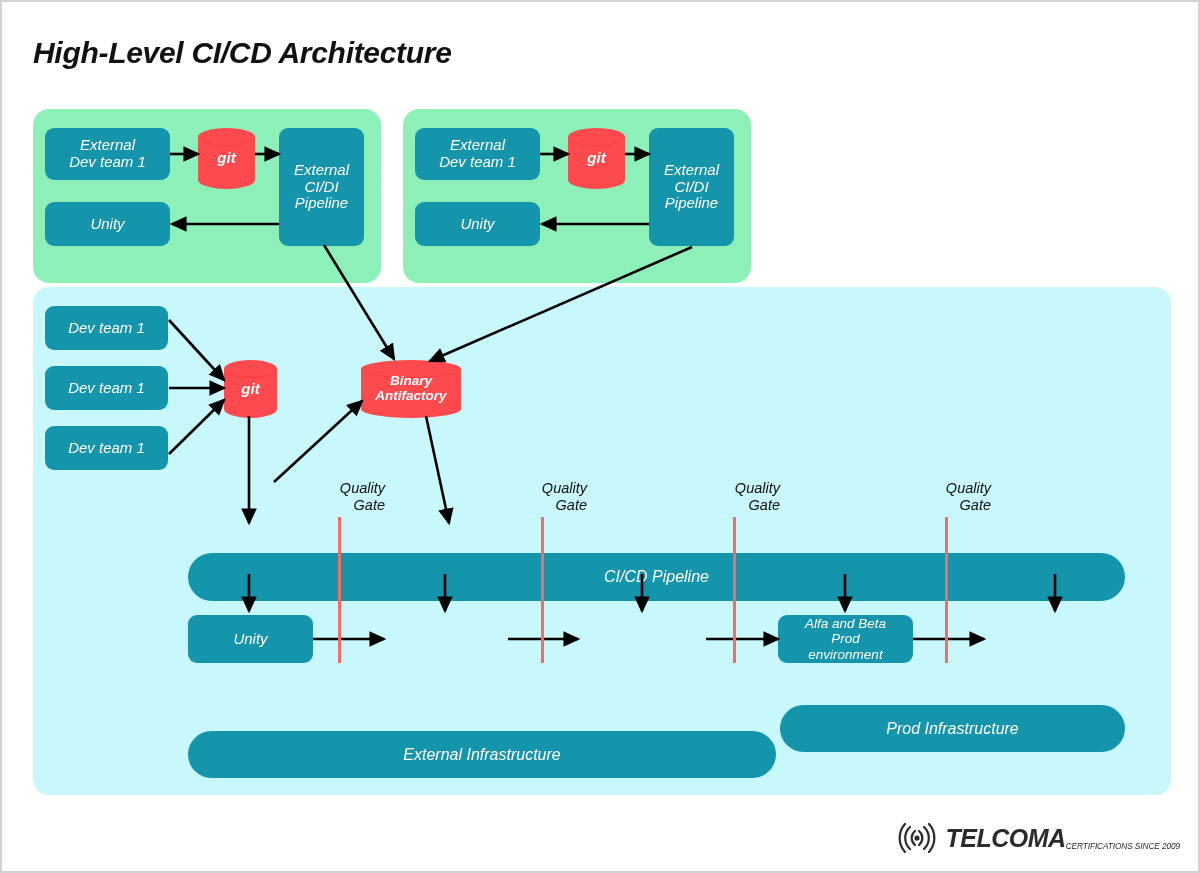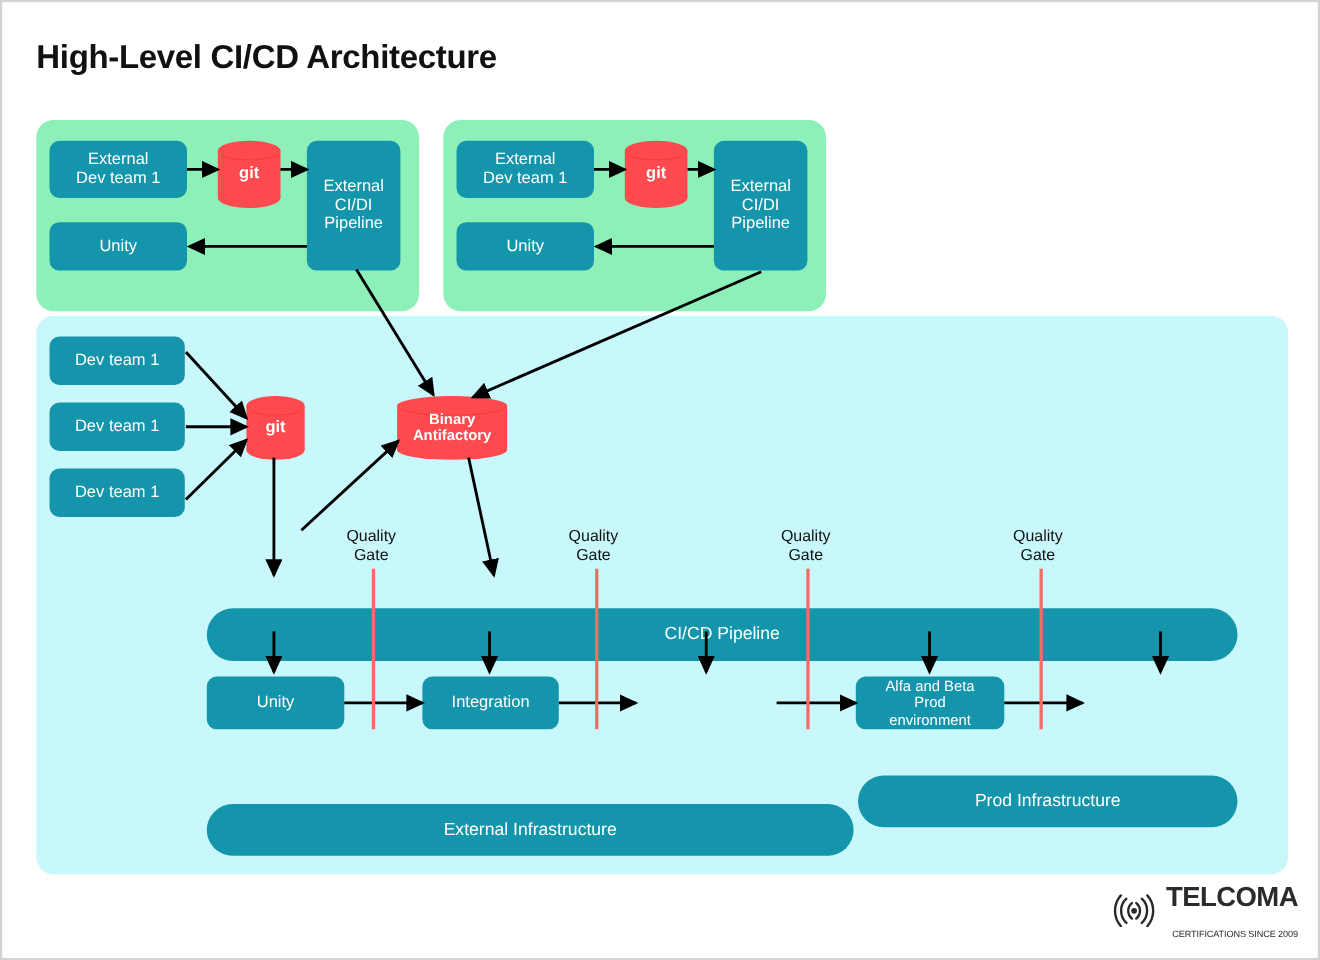--- a/index.html
+++ b/index.html
@@ -7,20 +7,21 @@
     width: 1200px; height: 873px;
     background: #ffffff;
     font-family: "Liberation Sans", sans-serif;
     overflow: hidden;
   }
   #canvas {
     position: relative;
     width: 1200px; height: 873px;
     background: #ffffff;
     border: 2px solid #d2d2d2;
+    font-style: italic;
   }
   #svg-layer {
     position: absolute; left: 0; top: 0;
     width: 1200px; height: 873px;
     pointer-events: none;
     z-index: 5;
   }
   .page-title {
     position: absolute; left: 31px; top: 34px;
     font-size: 30px; font-weight: bold; color: #111111;
@@ -75,36 +76,36 @@
   .cyl .lbl {
     position: absolute; left: 0; right: 0; top: 0; bottom: 0;
     display: flex; align-items: center; justify-content: center;
     text-align: center;
     color: #ffffff; font-size: 15px; font-weight: bold; line-height: 1.1;
     z-index: 2;
   }
   .cyl .lbl.sm { font-size: 13.5px; }
   .gate-label {
     position: absolute;
-    font-size: 14.5px; color: #111111; text-align: center;
+    font-size: 14.5px; color: #111111; text-align: right;
     line-height: 1.15; white-space: pre-line;
     z-index: 4;
   }
   .gate-line {
     position: absolute;
     width: 2.5px; background: #fa6a64;
     z-index: 6;
   }
   .logo {
     position: absolute; right: 18px; bottom: 18px;
     display: flex; align-items: center; gap: 4px;
     z-index: 4;
   }
   .logo-wave { display: block; }
-  .logo-text { display: flex; flex-direction: column; align-items: flex-end; }
+  .logo-text { display: flex; align-items: flex-end; }
   .logo-name {
     font-size: 25px; font-weight: bold; color: #2b2b2b;
     letter-spacing: -0.5px; line-height: 1;
   }
   .logo-tag {
     font-size: 8.3px; color: #2b2b2b; letter-spacing: -0.1px;
     line-height: 1; margin-top: 16px;
   }
 </style>
 </head>
@@ -223,21 +224,20 @@
 Gate</div>
   <div class="gate-line" style="left:731px; top:515px; height:146px;"></div>
 
   <div class="gate-label" style="left:894px; top:478px; width:95px;">Quality
 Gate</div>
   <div class="gate-line" style="left:943px; top:515px; height:146px;"></div>
 
   <div class="node pill" style="left:186px; top:523px; width:937px; height:48px; font-size:16px;">CI/CD Pipeline</div>
 
   <div class="node" style="left:186px; top:613px; width:125px; height:48px;">Unity</div>
-  <div class="node" style="left:382px; top:613px; width:124px; height:48px;">Integration</div>
   <div class="node small" style="left:776px; top:613px; width:135px; height:48px;text-align:center;">Alfa and Beta Prod environment</div>
 
   <div class="node pill" style="left:186px; top:701px; width:588px; height:47px; font-size:16px;">External Infrastructure</div>
   <div class="node pill" style="left:778px; top:675px; width:345px; height:47px; font-size:16px;">Prod Infrastructure</div>
 
   <div class="panel-label" style="left:45px; top:765px;">Mobile Operator</div>
 
   <div class="logo">
     <svg class="logo-wave" width="44" height="30" viewBox="0 0 44 30">
       <g fill="none" stroke="#2b2b2b" stroke-width="2.2" stroke-linecap="round">

